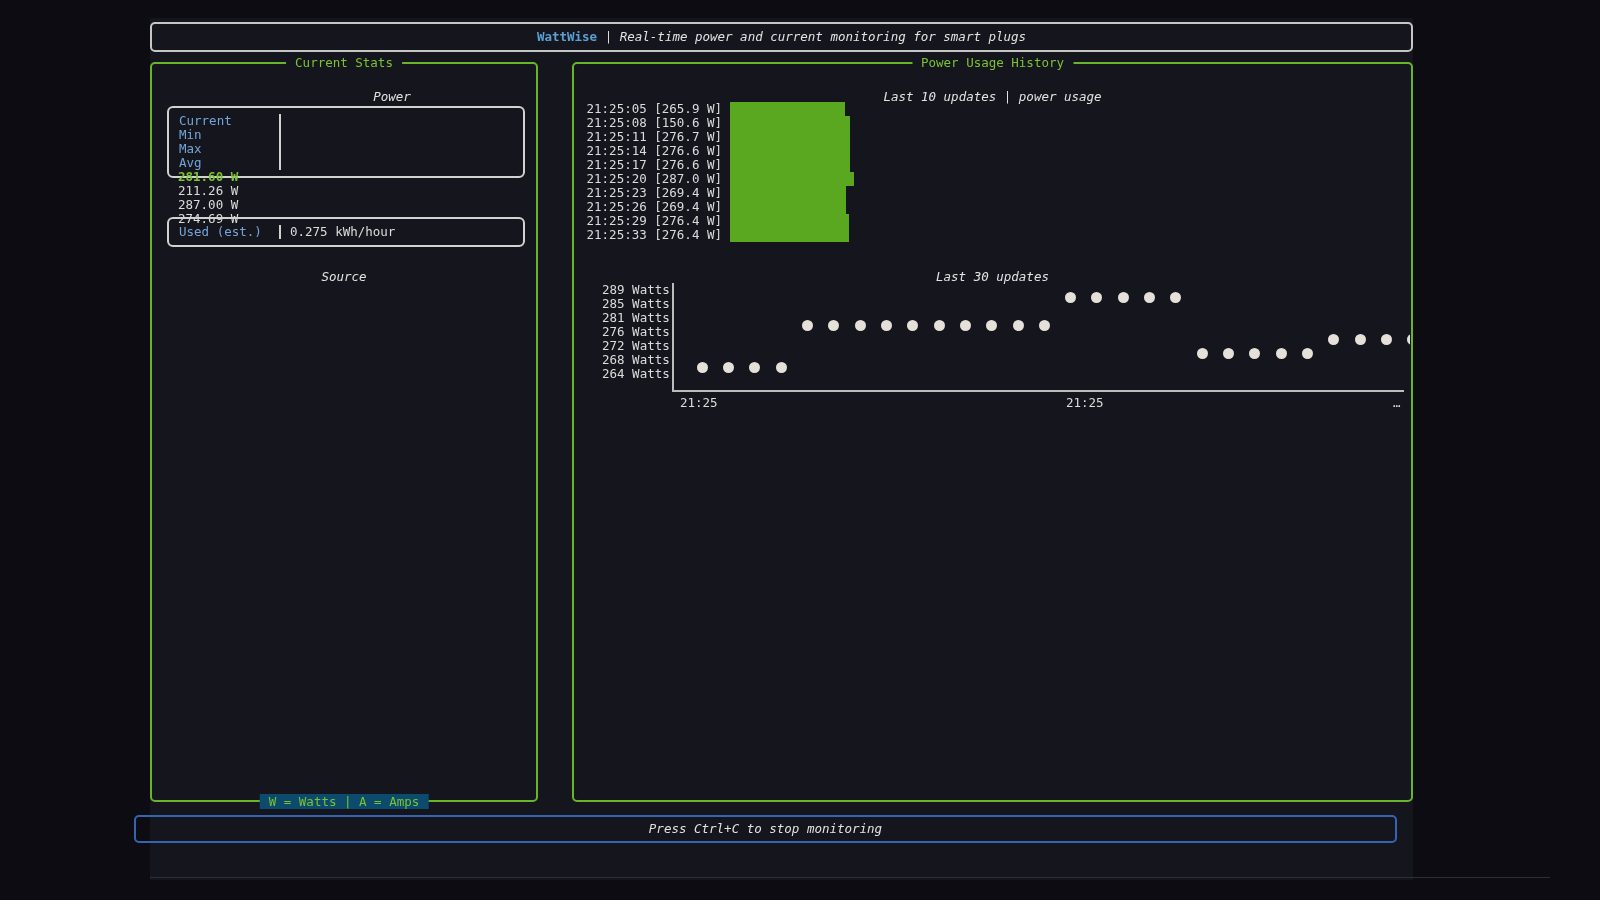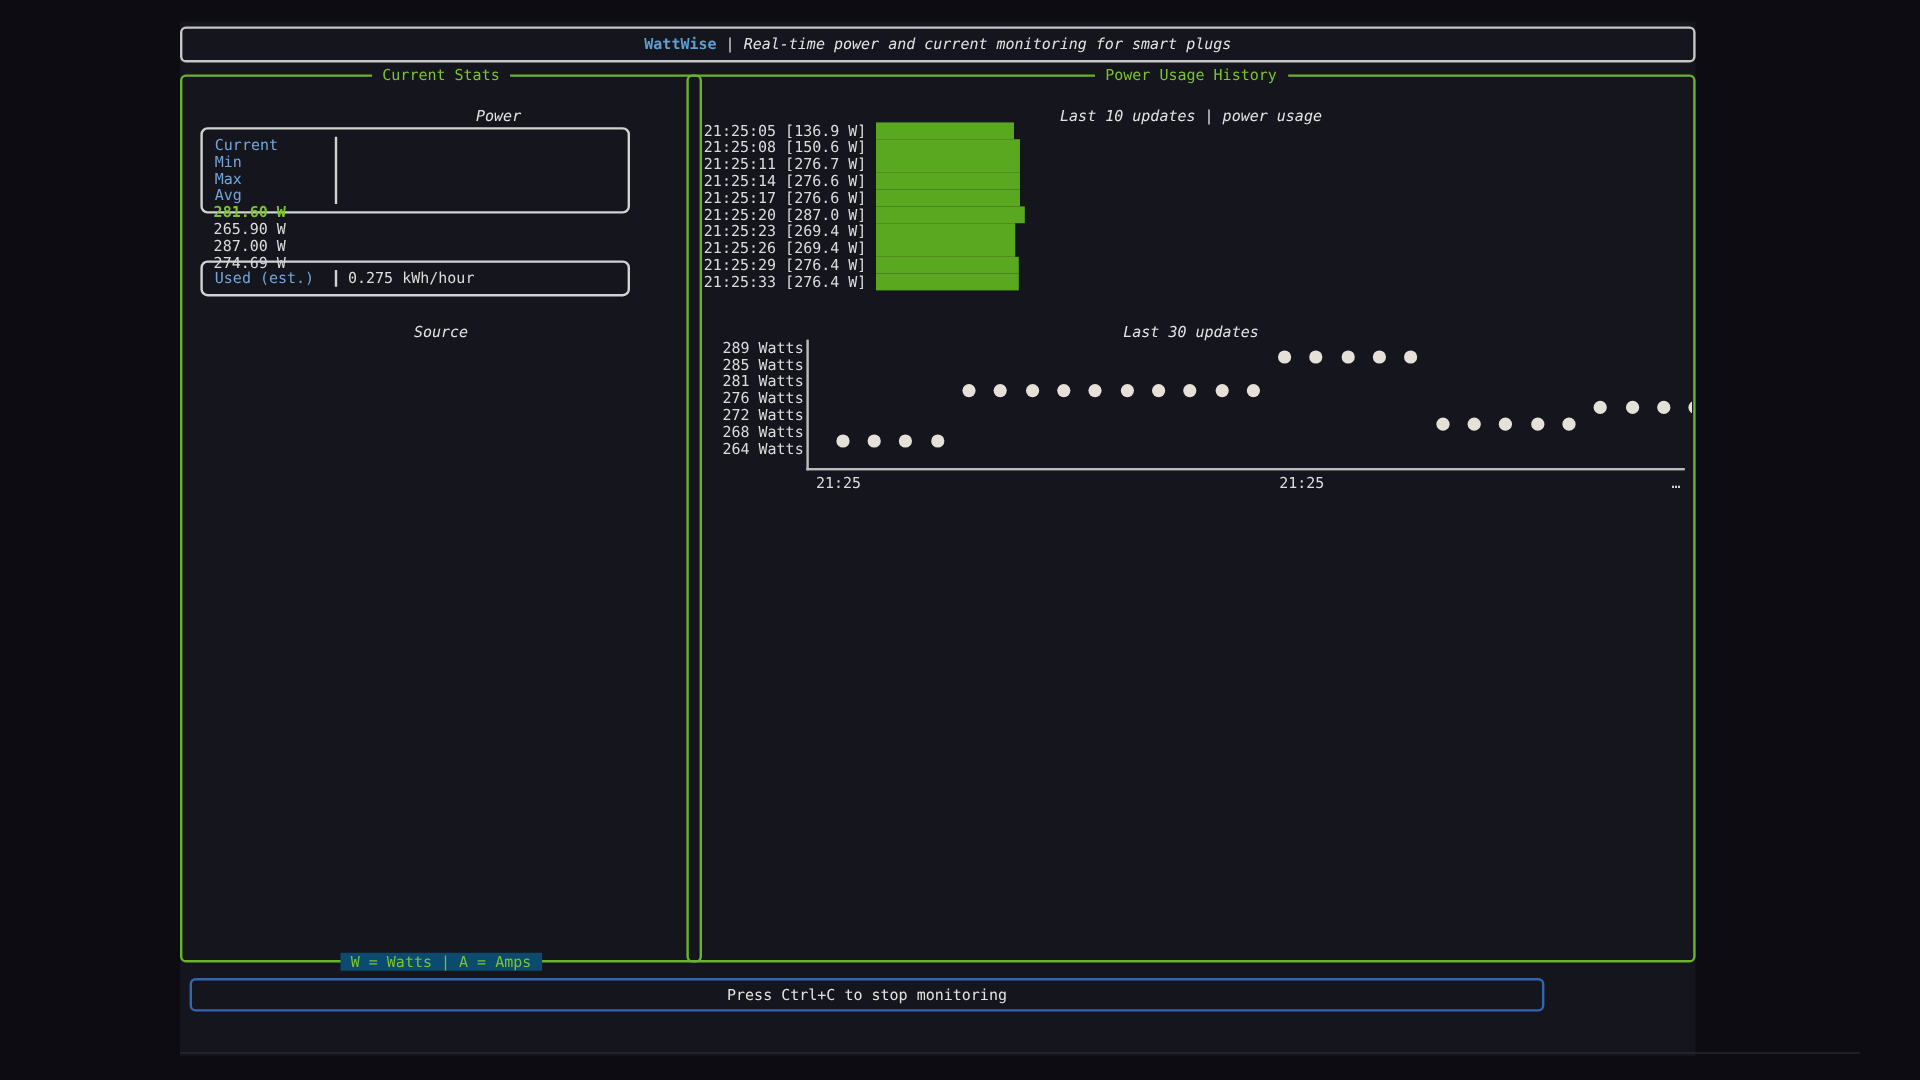--- a/index.html
+++ b/index.html
@@ -56,35 +56,35 @@
 <body>
 
 <div class="screen">
   <div class="terminal-bg"></div>
 
   <div class="box" style="left:150px; top:22px; width:1263px; height:30px;">
     <div class="header-line"><span class="app-name">WattWise</span><span class="app-sep"> | </span><span class="app-subtitle">Real-time power and current monitoring for smart plugs</span>
     </div>
   </div>
 
-  <div class="panel" style="left:150px; top:62px; width:435px; height:740px;">
+  <div class="panel" style="left:150px; top:62px; width:388px; height:740px;">
     <span class="panel-title">Current Stats</span>
     <span class="panel-footer">W = Watts | A = Amps</span>
 
     <div class="section-title" style="top:25px;margin-left:48px;">Power</div>
     <div class="stat-table" style="left:15px; top:42px; width:358px; height:72px;flex-direction:column;">
         <div class="stat-col-labels">
           <div class="stat-cell stat-label">Current</div>
           <div class="stat-cell stat-label">Min</div>
           <div class="stat-cell stat-label">Max</div>
           <div class="stat-cell stat-label">Avg</div>
         </div>
         <div class="stat-col-values">
           <div class="stat-cell stat-value hl">281.60 W</div>
-          <div class="stat-cell stat-value">265.90 W</div>
+          <div class="stat-cell stat-value">211.26 W</div>
           <div class="stat-cell stat-value">287.00 W</div>
           <div class="stat-cell stat-value">274.69 W</div>
         </div>
       </div>
 
     <div class="stat-table" style="left:15px; top:153px; width:358px; height:30px;">
         <div class="stat-col-labels">
           <div class="stat-cell stat-label">Used (est.)</div>
         </div>
         <div class="stat-col-values">
@@ -93,21 +93,21 @@
       </div>
 
     <div class="section-title" style="top:205px;">Source</div>
   </div>
 
   <div class="panel" style="left:572px; top:62px; width:841px; height:740px;">
     <span class="panel-title">Power Usage History</span>
 
     <div class="chart-title" style="top:25px;">Last 10 updates | power usage</div>
     <div id="bar-chart">
-        <div class="bar-row-label" style="left: 6px; top: 38px; width: 142px;">21:25:05 [136.9 W]</div>
+        <div class="bar-row-label" style="left: 6px; top: 38px; width: 142px;">21:25:05 [265.9 W]</div>
         <div class="bar-rect" style="left: 156px; top: 38px; width: 114.9px; background: rgb(90, 167, 32);"></div>
         <div class="bar-row-label" style="left: 6px; top: 52px; width: 142px;">21:25:08 [150.6 W]</div>
         <div class="bar-rect" style="left: 156px; top: 52px; width: 119.5px; background: rgb(90, 167, 32);"></div>
         <div class="bar-row-label" style="left: 6px; top: 66px; width: 142px;">21:25:11 [276.7 W]</div>
         <div class="bar-rect" style="left: 156px; top: 66px; width: 119.5px; background: rgb(90, 167, 32);"></div>
         <div class="bar-row-label" style="left: 6px; top: 80px; width: 142px;">21:25:14 [276.6 W]</div>
         <div class="bar-rect" style="left: 156px; top: 80px; width: 119.5px; background: rgb(90, 167, 32);"></div>
         <div class="bar-row-label" style="left: 6px; top: 94px; width: 142px;">21:25:17 [276.6 W]</div>
         <div class="bar-rect" style="left: 156px; top: 94px; width: 119.5px; background: rgb(90, 167, 32);"></div>
         <div class="bar-row-label" style="left: 6px; top: 108px; width: 142px;">21:25:20 [287.0 W]</div>
@@ -162,18 +162,18 @@
           <div class="dot" style="left: 680.8px; top: 57.5px; background: rgb(229, 225, 216);"></div>
           <div class="dot" style="left: 707.1px; top: 57.5px; background: rgb(229, 225, 216);"></div>
           <div class="dot" style="left: 733.4px; top: 57.5px; background: rgb(229, 225, 216);"></div>
         </div>
         <div class="xtick" style="left: 106px; top: 332px;">21:25</div>
         <div class="xtick" style="left: 492px; top: 332px;">21:25</div>
         <div class="xtick" style="left: 819px; top: 332px;">…</div>
       </div>
   </div>
 
-  <div class="footer-bar" style="left:158px; top:815px; width:1129px; height:28px;">
+  <div class="footer-bar" style="left:134px; top:815px; width:1263px; height:28px;font-style:italic;">
     <div class="footer-msg">Press Ctrl+C to stop monitoring</div>
   </div>
 
   <div class="bottom-divider" style="left:150px; top:877px; width:1400px; height:1px;"></div>
 </div>
 
 </body></html>

